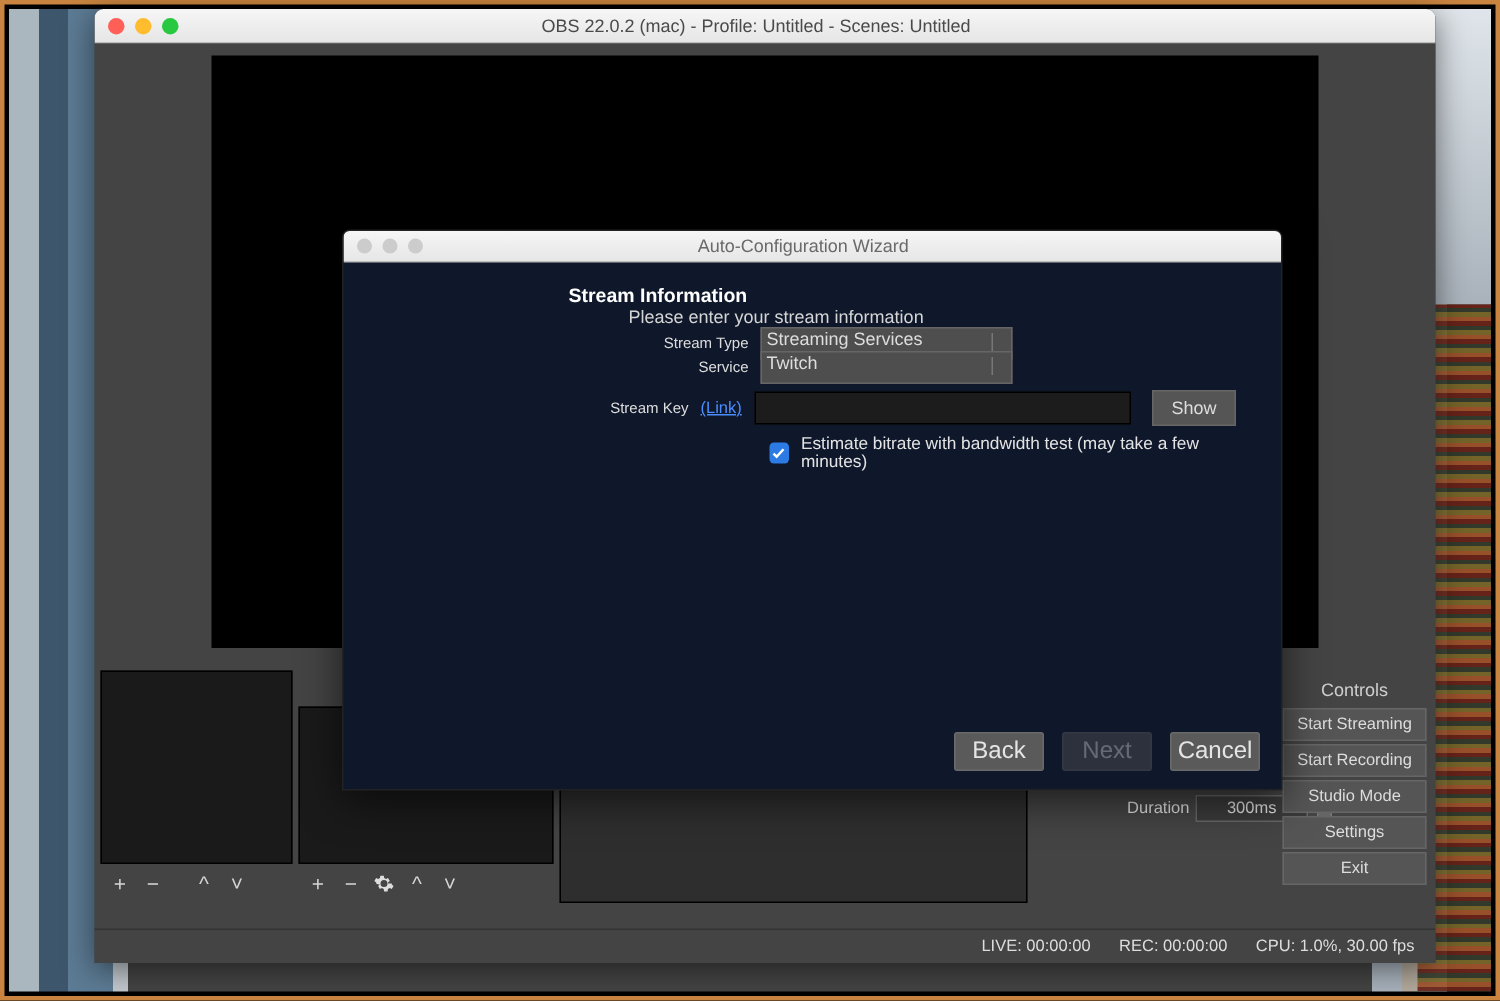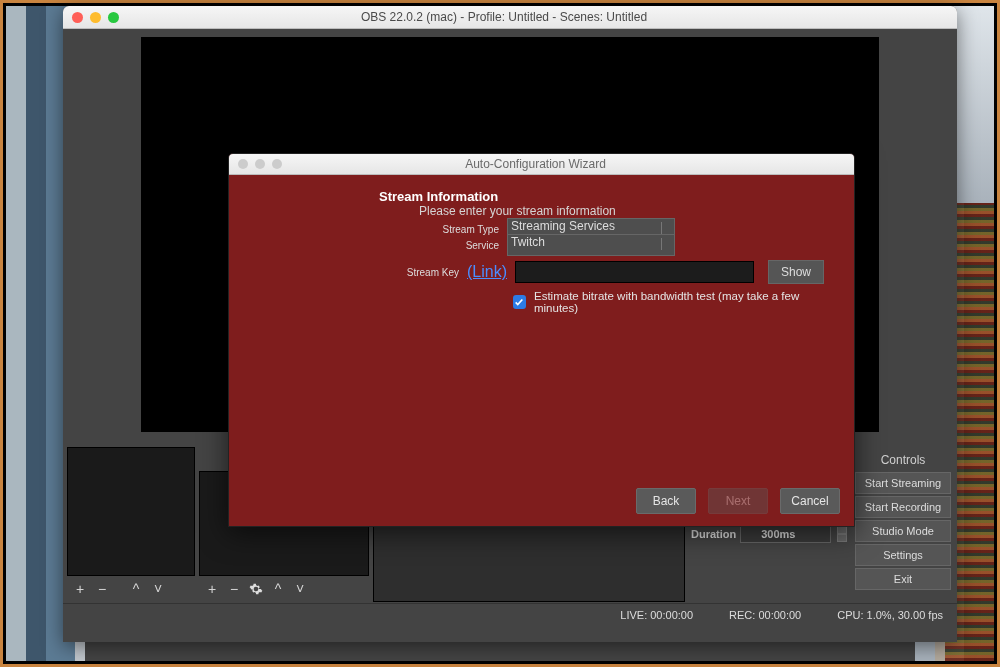--- a/index.html
+++ b/index.html
@@ -42,53 +42,53 @@
   .panel-label{text-align:center;padding:6px 0 4px 0;color:#cfcfcf;height:14px;font-size:12px;}
   .panel-list{flex:1;background:#1a1a1a;border:1px solid #000;}
   .panel-tools{height:26px;display:flex;align-items:center;gap:0;background:#444;padding:0 2px;}
   .tool{width:22px;height:22px;display:flex;align-items:center;justify-content:center;color:#d5d5d5;font-size:14px;cursor:pointer;}
   .panel.scenes{width:128px;}
   .panel.sources{width:170px;}
   .panel.mixer{flex:1;}
   .panel.trans{width:160px;}
   .panel.controls{width:100px;}
   .mixer-body{flex:1;background:#2e2e2e;border:1px solid #000;}
-  .trans-body{flex:1;display:flex;flex-direction:column;padding-top:4px;font-weight:bold;}
+  .trans-body{flex:1;display:flex;flex-direction:row;padding-top:4px;}
   .trans-select{height:20px;background:#4e4e4e;margin:2px;border:1px solid #666;}
   .trans-tools{height:22px;display:flex;justify-content:flex-end;align-items:center;gap:8px;padding-right:8px;}
   .trans-tools span{color:#ddd;font-size:14px;}
   .trans-row{display:flex;align-items:center;gap:4px;padding:2px;font-size:11px;color:#ddd;}
   .trans-row .inp{height:16px;background:#3a3a3a;border:1px solid #666;color:#ddd;padding:0 20px;display:flex;align-items:center;font-size:11px;flex:1;}
   .ctrl-btn{height:20px;background:#555;border:1px solid #666;margin:1px 2px;display:flex;align-items:center;justify-content:center;font-size:11px;color:#ddd;cursor:pointer;}
-  .statusbar{position:absolute;left:0;right:0;bottom:16px;height:22px;background:#444;border-top:1px solid #333;display:flex;align-items:center;justify-content:flex-end;gap:36px;padding-right:14px;font-size:11px;color:#ddd;margin-top:20px;}
+  .statusbar{position:absolute;left:0;right:0;bottom:0;height:22px;background:#444;border-top:1px solid #333;display:flex;align-items:center;justify-content:flex-end;gap:19px;padding-right:14px;font-size:11px;color:#ddd;margin-top:20px;}
 
   
   .wizard{
     position:absolute;top:150px;left:225px;width:625px;height:372px;
-    background:#7f1d1d;border:1px solid #222;box-shadow:0 6px 28px rgba(0,0,0,.6);border-radius:5px 5px 0 0;
+    background:#0f172a;border:1px solid #222;box-shadow:0 6px 28px rgba(0,0,0,.6);border-radius:5px 5px 0 0;
     display:flex;flex-direction:column;overflow:hidden;
   }
   .wizard .mac-titlebar{height:20px;}
   .wizard .tl span{background:#ccc;width:10px;height:10px;}
   .wizard-body{flex:1;display:flex;flex-direction:column;padding:14px 30px 10px 30px;gap:0;}
   .wizard-h{font-weight:bold;color:#fff;font-size:13px;margin-left:120px;}
   .wizard-sub{color:#d5d5d5;margin-left:160px;font-size:12px;}
   .form-row{display:flex;align-items:center;gap:8px;}
   .form-row .lbl{width:240px;text-align:right;color:#ddd;font-size:10px;}
   .sel{height:20px;width:160px;background:#4e4e4e;border:1px solid #666;padding:0 3px;display:flex;align-items:flex-start;font-size:12px;color:#ddd;position:relative;}
   .sel::after{content:"";position:absolute;right:4px;top:3px;width:8px;height:12px;border-left:1px solid #777;}
-  .link{color:#4a8dff;text-decoration:underline;cursor:pointer;font-size:16px;text-align:right;}
+  .link{color:#4a8dff;text-decoration:underline;cursor:pointer;font-size:11px;text-align:right;}
   .keyinput{flex:1;height:20px;background:#1c1c1c;border:1px solid #000;margin-right:6px;}
   .showbtn{width:54px;height:22px;background:#555;border:1px solid #666;display:flex;align-items:center;justify-content:center;font-size:12px;color:#ddd;cursor:pointer;}
   .chkrow{display:flex;align-items:center;gap:8px;margin-left:254px;margin-top:6px;}
   .chk{width:14px;height:14px;background:#2c7be5;border-radius:3px;display:flex;align-items:center;justify-content:center;}
   .chk svg{width:10px;height:10px;}
   .chklabel{color:#e4e4e4;font-size:11.5px;}
   .wizard-footer{display:flex;justify-content:flex-end;gap:12px;padding:10px 14px 12px 0;}
-  .wbtn{min-width:58px;height:24px;background:#5a5a5a;border:1px solid #6a6a6a;color:#e5e5e5;display:flex;align-items:center;justify-content:center;font-size:12px;cursor:pointer;border-radius:2px;}
+  .wbtn{min-width:58px;height:24px;background:#5a5a5a;border:1px solid #6a6a6a;color:#e5e5e5;display:flex;align-items:center;justify-content:center;font-size:16px;cursor:pointer;border-radius:2px;}
   .wbtn.dis{opacity:.4;cursor:default;}
 
   svg.gear{width:14px;height:14px;}
   .spinner{display:inline-flex;flex-direction:column;margin-left:2px;}
   .spinner span{width:8px;height:6px;background:#666;border:1px solid #777;}
 </style>
 </head>
 <body>
 
 <div class="frame">

